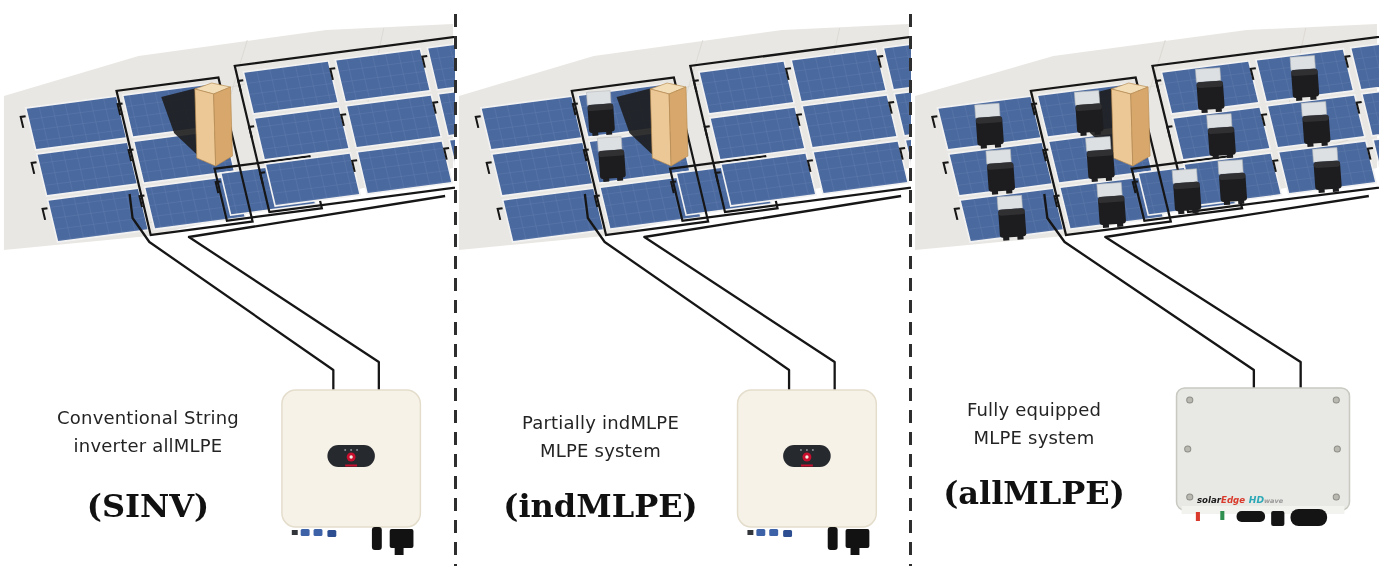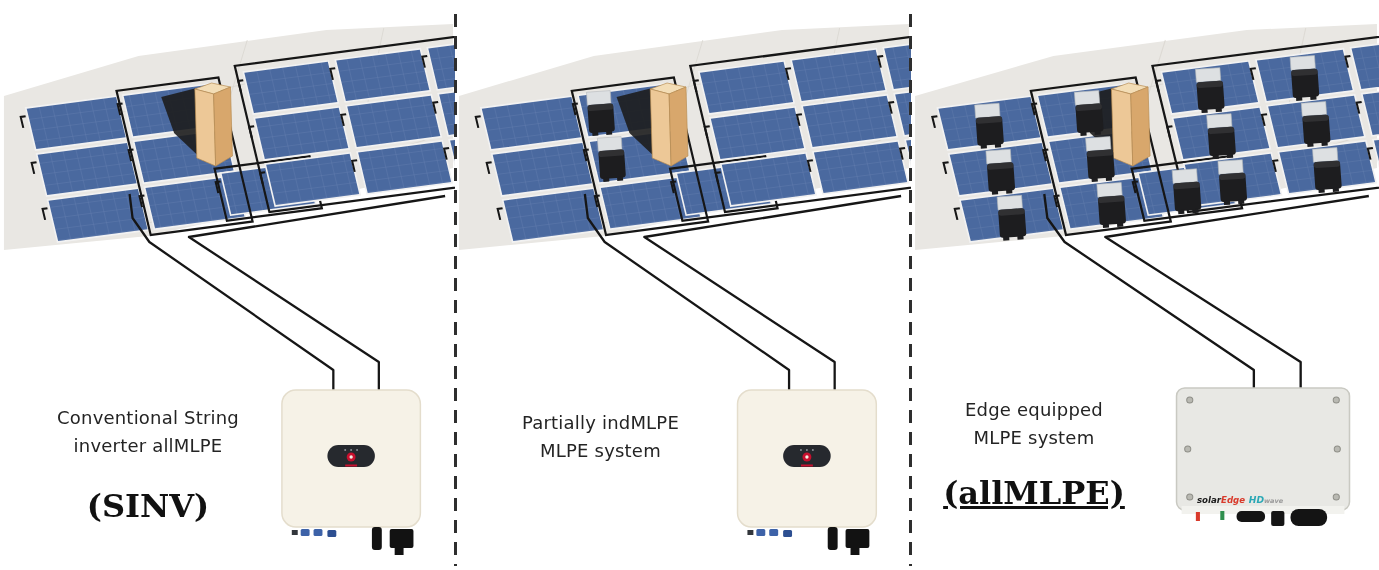--- a/index.html
+++ b/index.html
@@ -21,21 +21,21 @@
   .c0 .label{left:20px;width:256px;top:404px;}
   .c1 .label{left:28px;width:235px;top:409px;}
   .c2 .label{left:8px;width:230px;top:396px;}
   .acronym{
     position:absolute;text-align:center;
     font-family:"DejaVu Serif","Liberation Serif",serif;
     font-weight:700;font-size:32px;color:#111;
   }
   .c0 .acronym{left:20px;width:256px;top:487px;}
   .c1 .acronym{left:28px;width:235px;top:487px;}
-  .c2 .acronym{left:8px;width:230px;top:474px;text-decoration:underline;}
+  .c2 .acronym{left:8px;width:230px;top:474px;}
   .divider{
     position:absolute;top:14px;width:3px;height:552px;
     background:repeating-linear-gradient(to bottom,#2e2e2e 0 13px,transparent 13px 22px);
   }
   .d0{left:454px;}
   .d1{left:909px;}
 </style>
 </head>
 <body>
 
@@ -215,20 +215,21 @@
           <rect x="331" y="530" width="9" height="7" rx="1.5" fill="#2d4f91"></rect>
           <rect x="376" y="527" width="10" height="23" rx="3" fill="#121212"></rect>
           <rect x="394" y="529" width="24" height="19" rx="2" fill="#121212"></rect>
           <rect x="399" y="548" width="9" height="7" fill="#121212"></rect>
         </g>
       </svg>
     <div class="label">
       <div>Partially indMLPE</div>
       <div>MLPE system</div>
     </div>
+    <div class="acronym">(indMLPE)</div>
   </section>
 
   <section class="column c2">
     <svg class="scene" viewBox="0 0 460 570" preserveAspectRatio="none">
         <defs>
           <pattern id="cells2" patternUnits="userSpaceOnUse" width="13" height="11">
             <rect x="0" y="0" width="13" height="11" fill="#4a699f"></rect>
             <path d="M0 0H13M0 0V11" stroke="#7d94c0" stroke-width="0.7" opacity="0.55"></path>
           </pattern>
         </defs>
@@ -387,21 +388,21 @@
           <text x="281" y="503" font-size="8.5" font-weight="bold" font-style="italic" font-family="&quot;DejaVu Sans&quot;,sans-serif"><tspan fill="#1a1a1a">solar</tspan><tspan fill="#d93a2b">Edge</tspan></text>
           <text x="332" y="503" font-size="9" font-weight="bold" font-style="italic" font-family="&quot;DejaVu Sans&quot;,sans-serif"><tspan fill="#2aa8b5">HD</tspan><tspan fill="#999" font-size="6.5">wave</tspan></text>
           <rect x="280" y="512" width="4" height="9" fill="#d93a2b"></rect>
           <rect x="304" y="511" width="4" height="9" fill="#2f8f4e"></rect>
           <rect x="320" y="511" width="28" height="11" rx="5" fill="#141414"></rect>
           <rect x="354" y="511" width="13" height="15" rx="2" fill="#141414"></rect>
           <rect x="373" y="509" width="36" height="17" rx="8" fill="#141414"></rect>
         </g>
       </svg>
     <div class="label">
-      <div>Edge equipped</div>
+      <div>Fully equipped</div>
       <div>MLPE system</div>
     </div>
     <div class="acronym">(allMLPE)</div>
   </section>
 
   <div class="divider d0"></div>
   <div class="divider d1"></div>
 
 </div>
 

